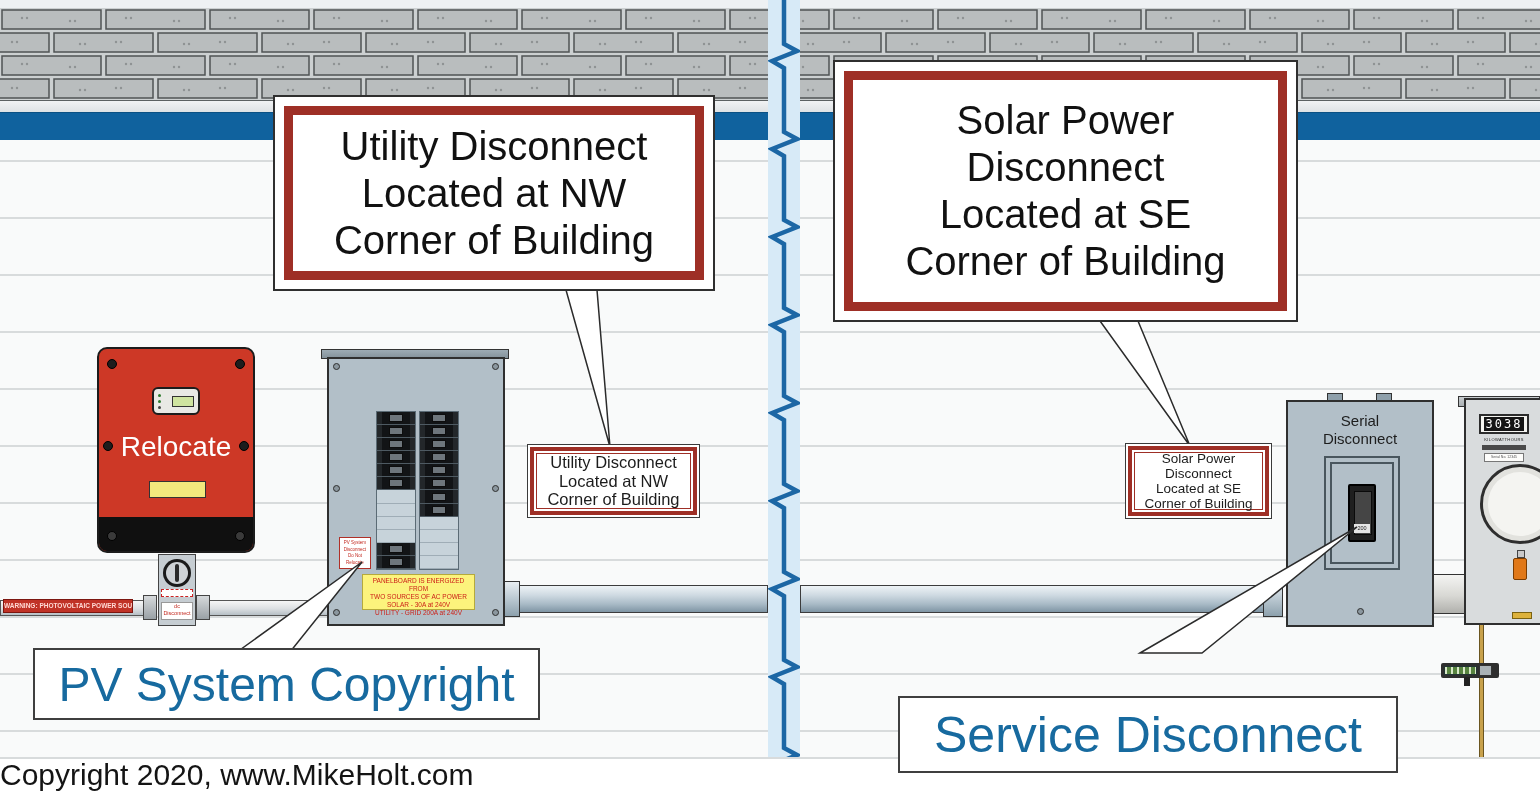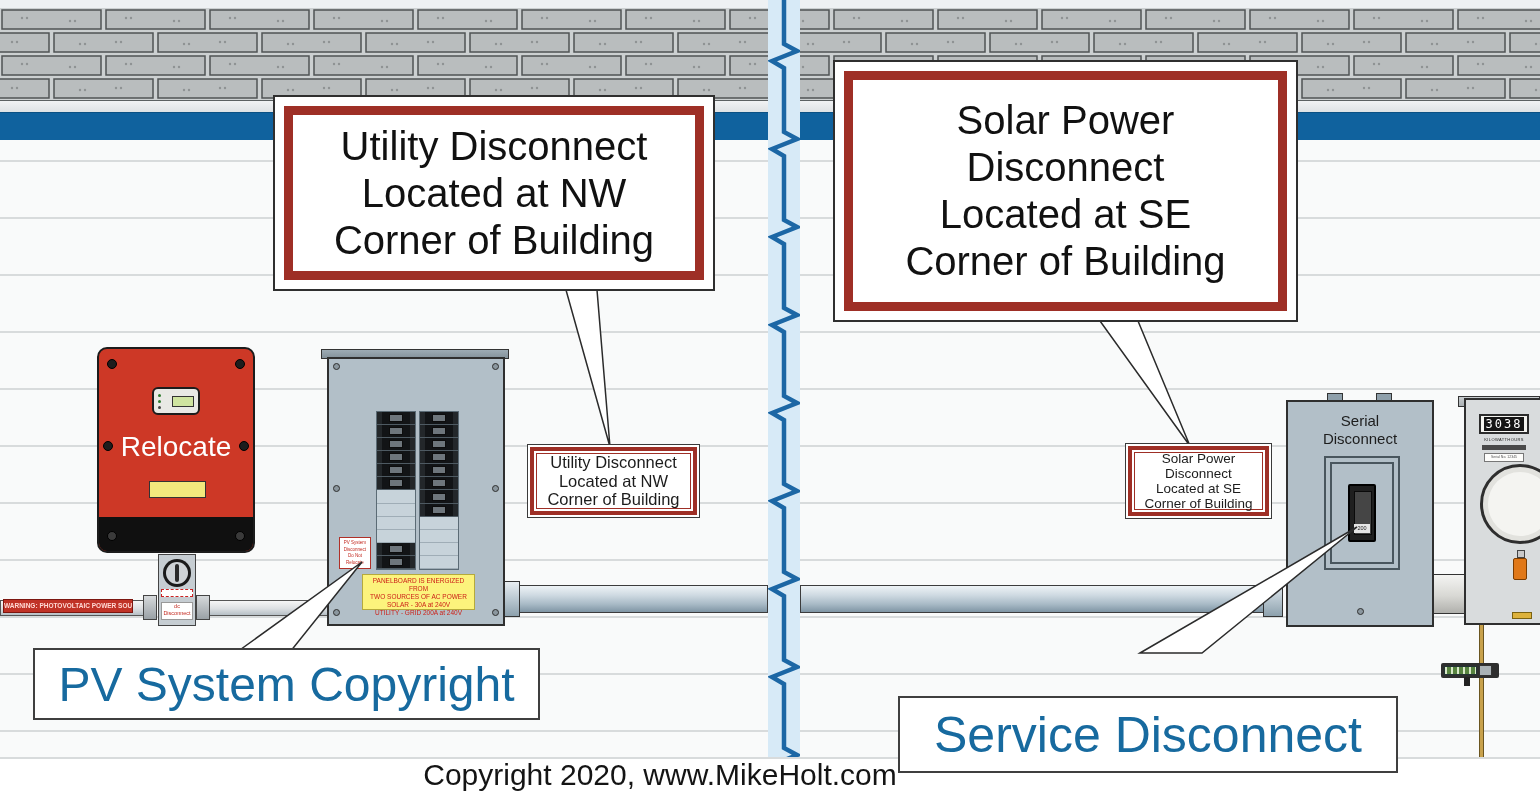--- a/index.html
+++ b/index.html
@@ -135,21 +135,21 @@
     border:1px solid #233; box-sizing:border-box;
     background-image:repeating-linear-gradient(90deg,#d8e8c8 0 2px, transparent 2px 6px); }
   .clamp-lug { position:absolute; left:38px; top:2px; width:13px; height:11px; background:#aab2b6; border:1px solid #333; box-sizing:border-box; }
   .clamp-bolt { position:absolute; left:1464px; top:677px; width:6px; height:9px; background:#222; z-index:12; }
 
   
   .break-band { position:absolute; left:768px; top:0; width:32px; height:757px; background:#d7eaf7; z-index:30; }
   .tails { position:absolute; left:0; top:0; z-index:40; pointer-events:none; }
   .bigblue { position:absolute; background:#fff; border:2px solid #3f3f3f; box-sizing:border-box; z-index:50;
     display:flex; align-items:center; justify-content:center; color:#176a9f; }
-  .copyright { position:absolute; left:0; top:758px; width:1320px; text-align:center;
+  .copyright { position:absolute; left:0; top:758px; width:1320px; 
     font-size:30px; color:#141414; z-index:50; }
 </style>
 </head>
 <body>
 
 <div id="stage">
 
   <div class="top-strip"></div>
   <svg class="bricks" width="1540" height="92">
     <defs>

